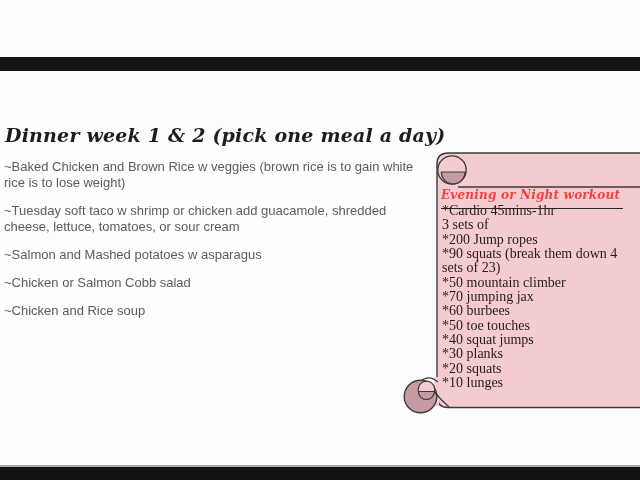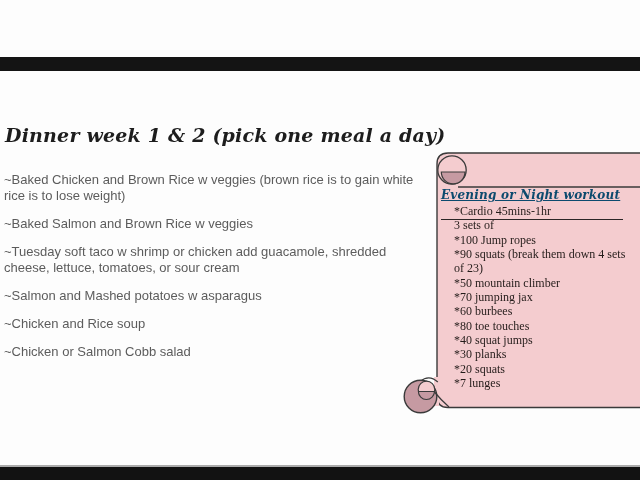--- a/index.html
+++ b/index.html
@@ -11,54 +11,53 @@
   .bar { position:absolute; left:0; width:640px; }
   .bar.top { top:57px; height:14px; background:#141414; }
   .bar.bottom { top:465px; height:15px; background:#121212; border-top:2px solid #ababab; box-sizing:border-box; }
 
   .slide-title {
     position:absolute; left:5px; top:111px;
     font-family:"DejaVu Serif", serif; font-style:italic; font-weight:bold;
     font-size:19px; color:#1d1d1d; white-space:nowrap; letter-spacing:0.2px;
   }
 
-  .meal-list { position:absolute; left:4px; top:172px; width:420px; }
+  .meal-list { position:absolute; left:4px; top:159px; width:420px; }
   .meal-list p {
     margin:0 0 12px 0; font-size:13px; line-height:16px; color:#5c5c5c;
   }
 
   .scroll-svg { position:absolute; left:395px; top:140px; width:250px; height:280px; }
 
   .note-title {
     position:absolute; left:441px; top:188px;
     font-family:"DejaVu Serif", serif; font-weight:bold; font-style:italic;
-    font-size:12px; color:#0c4a6e; letter-spacing:0.2px;
-    border-bottom:1.3px solid #2c2626; padding:0 3px 17px 0; white-space:nowrap;text-decoration:underline;
+    font-size:12px; color:#ef4444; letter-spacing:0.2px;
+    border-bottom:1.3px solid #2c2626; padding:0 3px 6px 0; white-space:nowrap;
   }
 
   .note-list { position:absolute; left:442px; top:204px; width:196px; }
   .note-list div {
     font-family:"Liberation Serif", serif;
-    font-size:12px; line-height:14.35px; color:#241c1a;margin-left:12px;
+    font-size:14px; line-height:14.35px; color:#241c1a;
   }
 </style>
 </head>
 <body>
 
 <div class="bar top"></div>
 
 <h1 class="slide-title">Dinner week 1 &amp; 2  (pick one meal a day)</h1>
 
 <div class="meal-list">
     <p>~Baked Chicken and Brown Rice w veggies (brown rice is to gain white rice is to lose weight)</p>
-    <p>~Baked Salmon and Brown Rice w veggies</p>
     <p>~Tuesday soft taco w shrimp or chicken add guacamole, shredded cheese, lettuce, tomatoes, or sour cream</p>
     <p>~Salmon and Mashed potatoes w asparagus</p>
+    <p>~Chicken or Salmon Cobb salad</p>
     <p>~Chicken and Rice soup</p>
-    <p>~Chicken or Salmon Cobb salad</p>
   </div>
 
 <svg class="scroll-svg" viewBox="395 140 250 280">
 
   <path d="M 448,153 L 650,153 L 650,407.5 L 448,407.5 Q 437,407.5 437,396.5 L 437,164 Q 437,153 448,153 Z" stroke-width="1.4" fill="#f4cccf" stroke="#3a3a3a"></path>
 
   <path d="M 458,187 L 650,187" fill="none" stroke-width="1.3" stroke="#3a3a3a"></path>
 
   <circle cx="452" cy="170" r="14.2" stroke-width="1.3" fill="#f4cccf" stroke="#3a3a3a"></circle>
   <path d="M 441.3,172 A 11.8,11.8 0 0 0 465,172 Z" stroke-width="1.2" fill="#c69aa2" stroke="#3a3a3a"></path>
@@ -69,25 +68,25 @@
   <circle cx="426.5" cy="389.5" r="8.3" stroke-width="1.2" fill="#f4cccf" stroke="#3a3a3a"></circle>
   <path d="M 418.4,391.5 A 8,8 0 0 0 434.4,391.5 Z" stroke-width="1.1" fill="#c69aa2" stroke="#3a3a3a"></path>
   <path d="M 434.5,392 Q 441,400 449,407" fill="none" stroke-width="1.2" stroke="#3a3a3a"></path>
 </svg>
 
 <div class="note-title">Evening or Night workout</div>
 
 <div class="note-list">
     <div>*Cardio 45mins-1hr</div>
     <div>3 sets of</div>
-    <div>*100 Jump ropes</div>
+    <div>*200 Jump ropes</div>
     <div>*90 squats (break them down 4 sets of 23)</div>
     <div>*50 mountain climber</div>
     <div>*70 jumping jax</div>
     <div>*60 burbees</div>
-    <div>*80 toe touches</div>
+    <div>*50 toe touches</div>
     <div>*40 squat jumps</div>
     <div>*30 planks</div>
     <div>*20 squats</div>
-    <div>*7 lunges</div>
+    <div>*10 lunges</div>
   </div>
 
 <div class="bar bottom"></div>
 
 </body></html>

